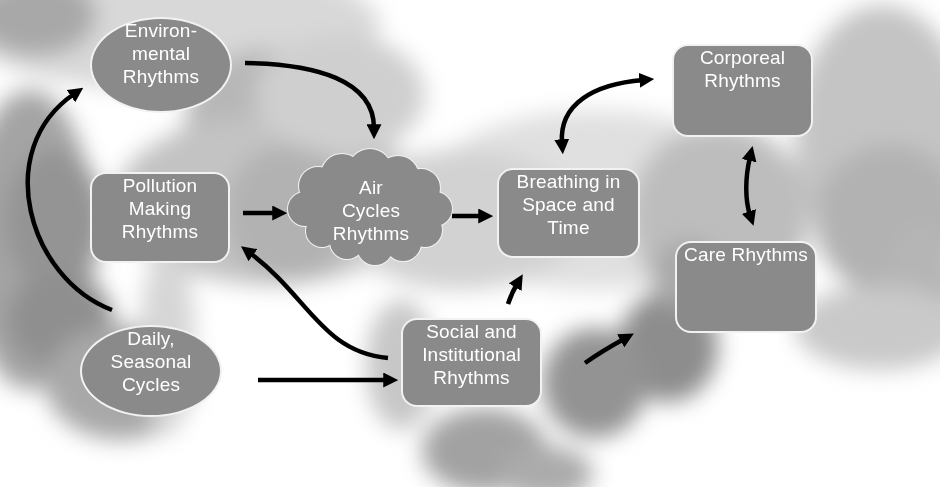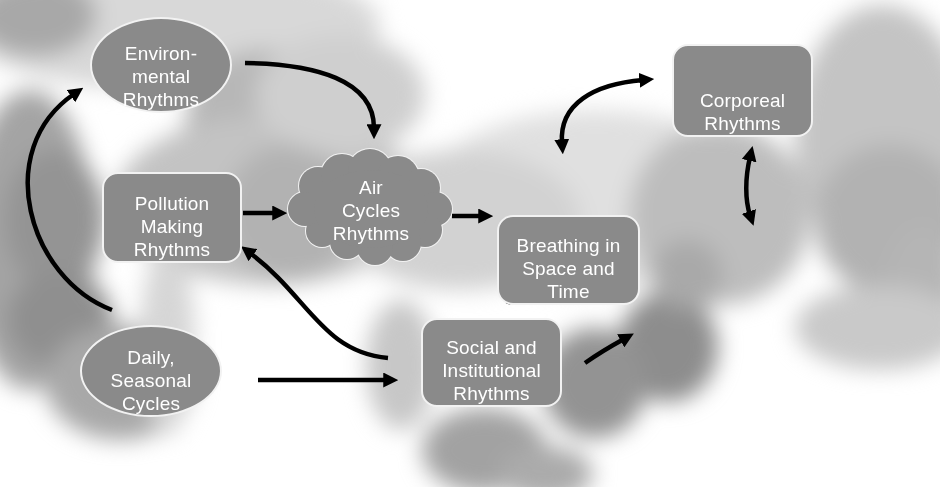--- a/index.html
+++ b/index.html
@@ -37,21 +37,21 @@
     fill: none;
     stroke: var(--arrow);
     stroke-width: 4.5;
   }
   .cloud-stroked { fill: var(--node-fill); stroke: var(--node-border); stroke-width: 2; }
   .cloud-plain   { fill: var(--node-fill); }
   
   .node {
     position: absolute;
     display: flex;
-    align-items: flex-end;
+    align-items: flex-start;
     justify-content: center;
     text-align: center;
     color: var(--node-text);
     font-size: 19px;
     line-height: 23px;
     letter-spacing: 0.2px;
   }
   .node span { white-space: pre-line; }
   .rect {
     background: var(--node-fill);
@@ -135,49 +135,52 @@
     <path class="arrow" d="M 562,143 C 559,104 594,84 643,80" marker-start="url(#ah)" marker-end="url(#ah)"></path>
     <path class="arrow" d="M 750,157 C 745,178 745,200 750,215" marker-start="url(#ah)" marker-end="url(#ah)"></path>
   </svg>
 
   <div class="node ellipse" style="left:90px;top:17px;width:142px;height:96px;">
     <span>Environ-
 mental
 Rhythms</span>
   </div>
 
-  <div class="node rect" style="left:102px;top:172px;width:140px;height:91px;">
+  <div class="node rect" style="left:90px;top:172px;width:140px;height:91px;">
     <span>Pollution
 Making
 Rhythms</span>
   </div>
 
   <div class="node ellipse" style="left:80px;top:325px;width:142px;height:92px;">
     <span>Daily,
 Seasonal
 Cycles</span>
   </div>
 
   <div class="node cloud-label" style="left:301px;top:176px;width:140px;height:69px;">
     <span>Air
 Cycles
 Rhythms</span>
   </div>
 
-  <div class="node rect" style="left:497px;top:168px;width:143px;height:90px;margin-top:47px;">
+  <div class="node rect" style="left:497px;top:168px;width:143px;height:90px;">
     <span>Breathing in
 Space and
 Time</span>
   </div>
 
   <div class="node rect" style="left:672px;top:44px;width:141px;height:93px;">
     <span>Corporeal
 Rhythms</span>
   </div>
 
+  <div class="node rect" style="left:675px;top:241px;width:142px;height:92px;">
+    <span>Care Rhythms</span>
+  </div>
 
-  <div class="node rect" style="left:421px;top:318px;width:141px;height:89px;">
+  <div class="node rect" style="left:401px;top:318px;width:141px;height:89px;">
     <span>Social and
 Institutional
 Rhythms</span>
   </div>
 
 </div>
 
 </body></html>

